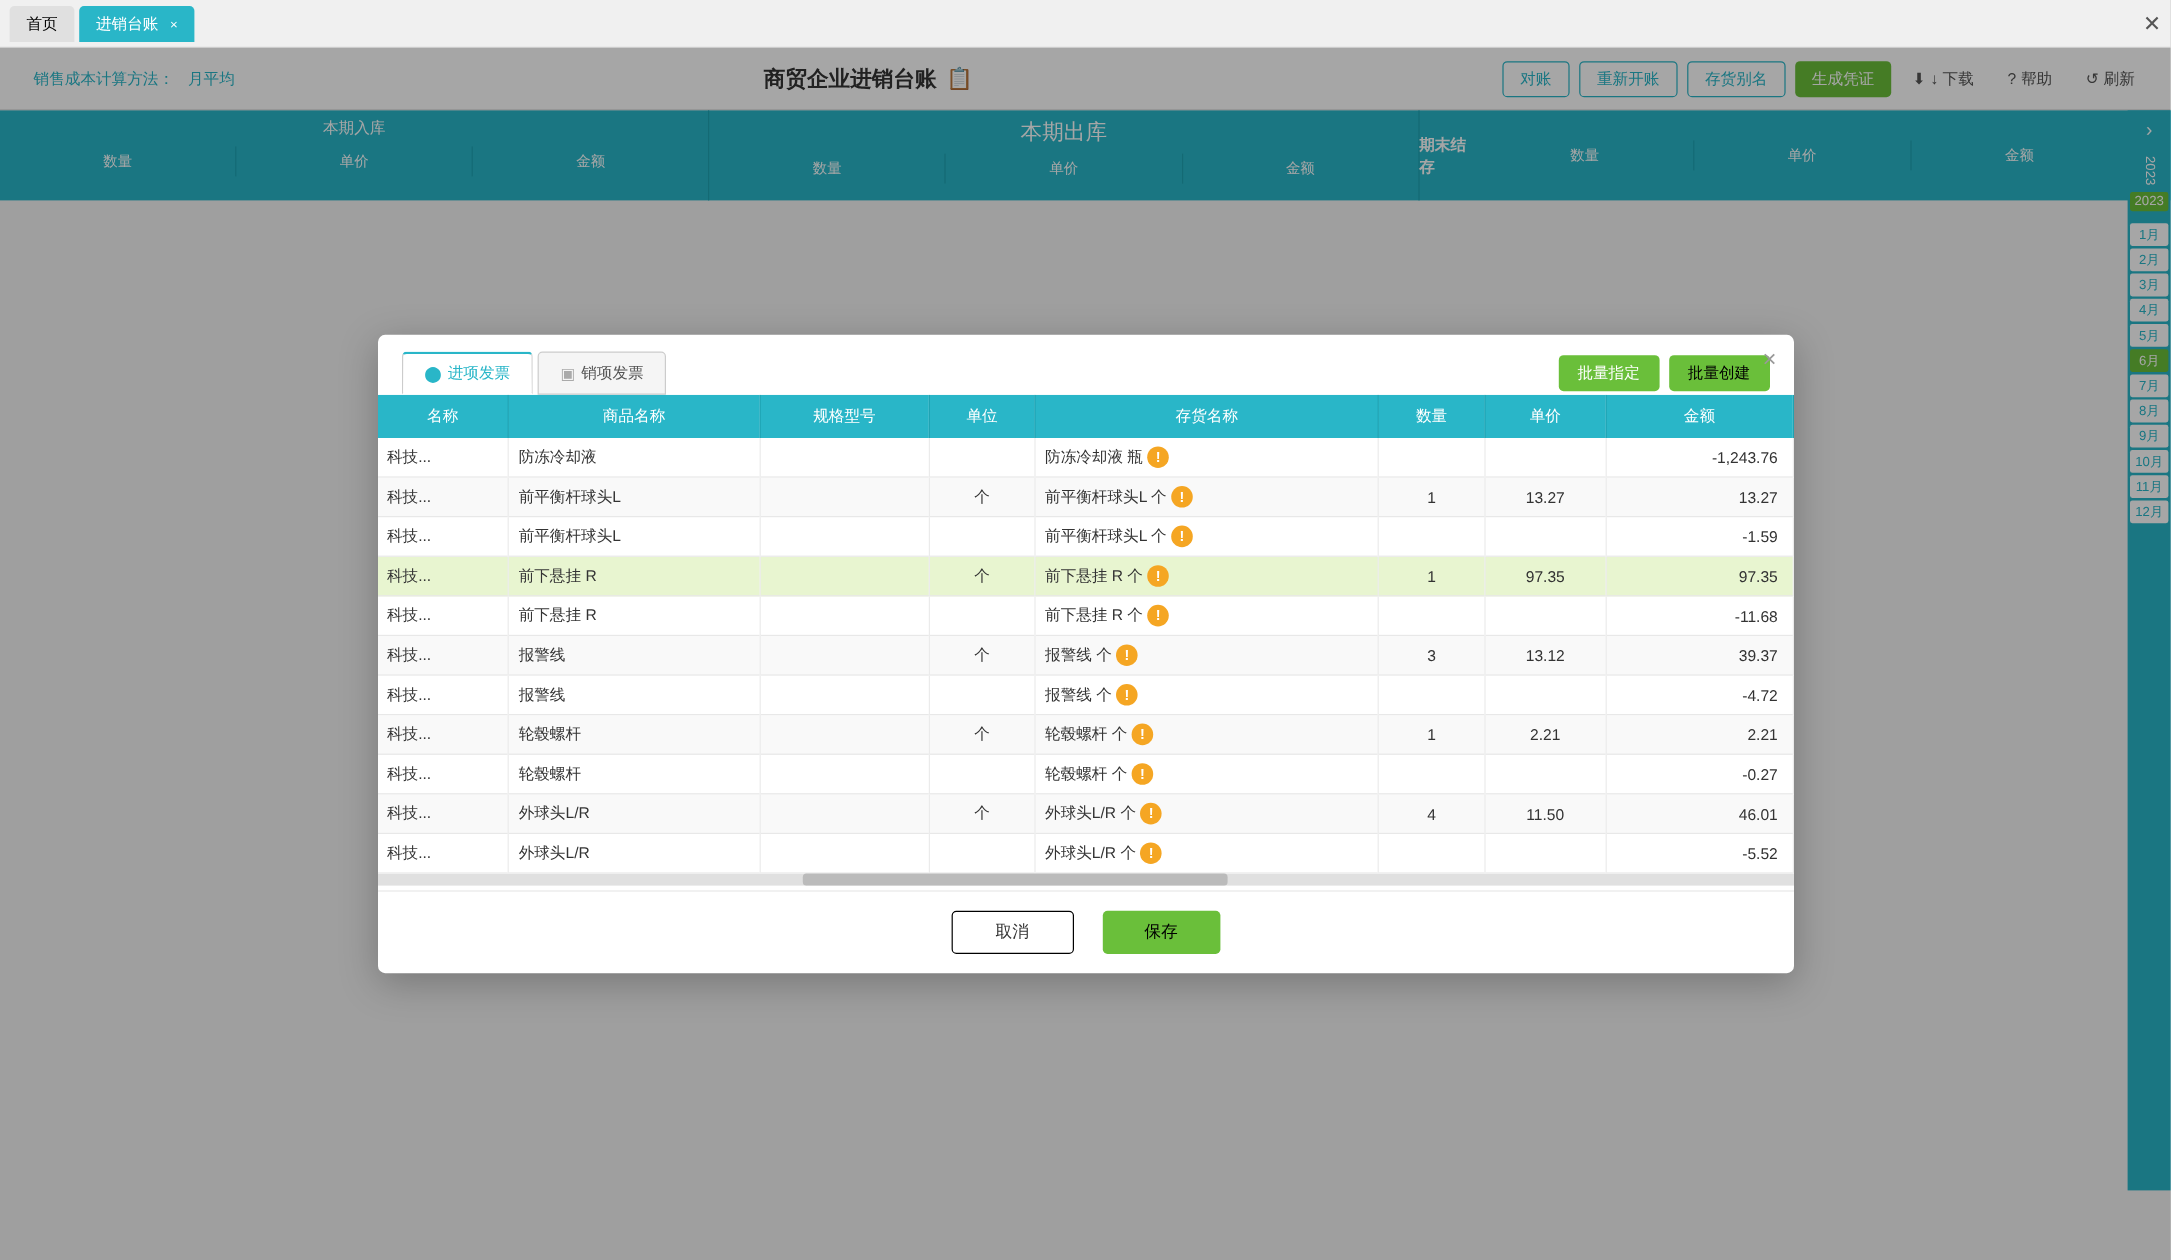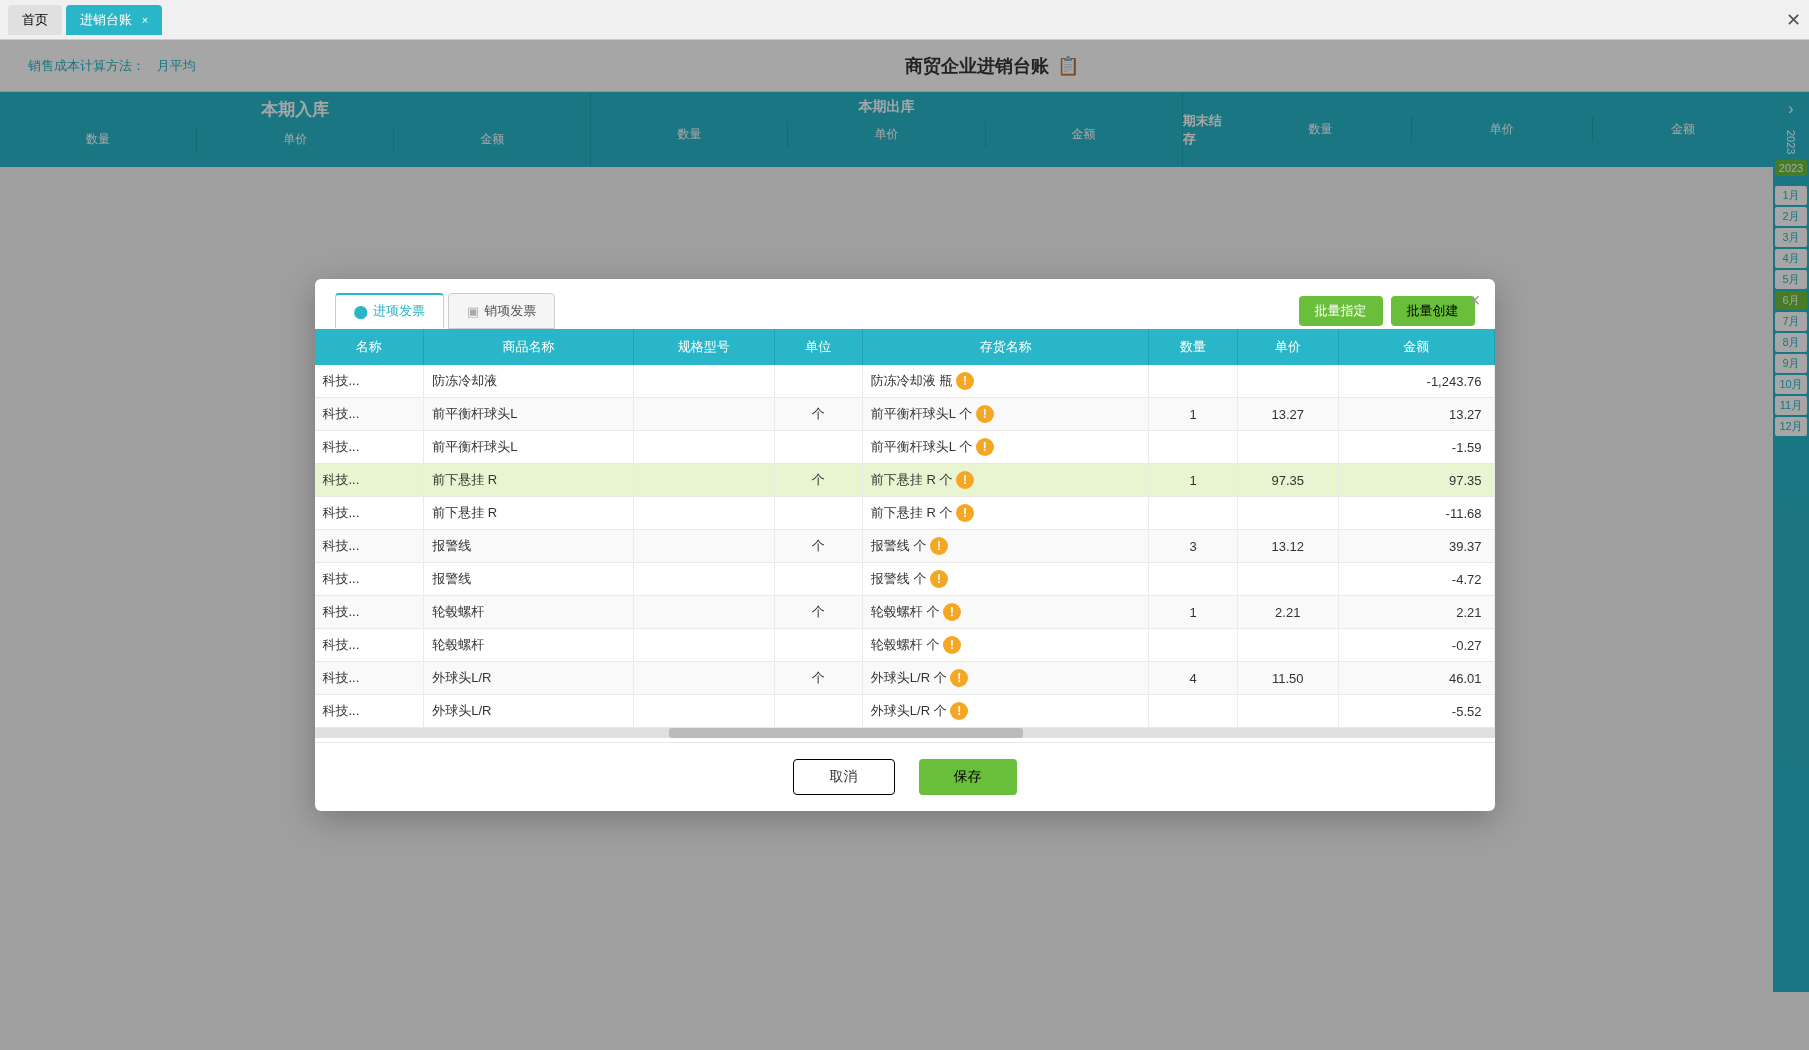--- a/index.html
+++ b/index.html
@@ -102,35 +102,53 @@
 
   <div class="header-bar">
     <div class="cost-method">
       <span>销售成本计算方法：</span>
       <span>月平均</span>
     </div>
     <div class="page-title">
       <span>商贸企业进销台账</span>
       <span>📋</span>
     </div>
+    <div class="header-buttons">
+      <button class="btn-outline">对账</button>
+      <button class="btn-outline">重新开账</button>
+      <button class="btn-outline">存货别名</button>
+      <button class="btn-green">生成凭证</button>
+      <button class="btn-icon">
+        <span>⬇</span>
+        <span>↓ 下载</span>
+      </button>
+      <button class="btn-icon">
+        <span>?</span>
+        <span> 帮助</span>
+      </button>
+      <button class="btn-icon">
+        <span>↺</span>
+        <span> 刷新</span>
+      </button>
+    </div>
   </div>
 
   <div style="background:#29b6c8; color:#fff; display:flex; height:75px; padding-right: 36px;">
 
     <div style="flex:1; display:flex; flex-direction:column; align-items:center; border-right:1px solid #1fa3b3;">
-      <div style="padding:6px 0; font-size:17px; font-weight:bold;">本期入库</div>
+      <div style="padding:6px 0; font-size:13px; font-weight:normal;">本期入库</div>
       <div style="display:flex; width:100%;">
         <div style="flex:1;text-align:center;font-size:12px;border-right:1px solid #1fa3b3;padding:4px 0;">数量</div>
         <div style="flex:1;text-align:center;font-size:12px;border-right:1px solid #1fa3b3;padding:4px 0;">单价</div>
         <div style="flex:1;text-align:center;font-size:12px;padding:4px 0;">金额</div>
       </div>
     </div>
 
     <div style="flex:1; display:flex; flex-direction:column; align-items:center; border-right:1px solid #1fa3b3;">
-      <div style="padding:6px 0; font-size:14px; font-weight:bold;">本期出库</div>
+      <div style="padding:6px 0; font-size:18px; font-weight:normal;">本期出库</div>
       <div style="display:flex; width:100%;">
         <div style="flex:1;text-align:center;font-size:12px;border-right:1px solid #1fa3b3;padding:4px 0;">数量</div>
         <div style="flex:1;text-align:center;font-size:12px;border-right:1px solid #1fa3b3;padding:4px 0;">单价</div>
         <div style="flex:1;text-align:center;font-size:12px;padding:4px 0;">金额</div>
       </div>
     </div>
 
     <div style="flex:1; display:flex; flex-direction:row; align-items:center;">
       <div style="padding:6px 0; font-size:13px; font-weight:bold;">期末结存</div>
       <div style="display:flex; width:100%;">

